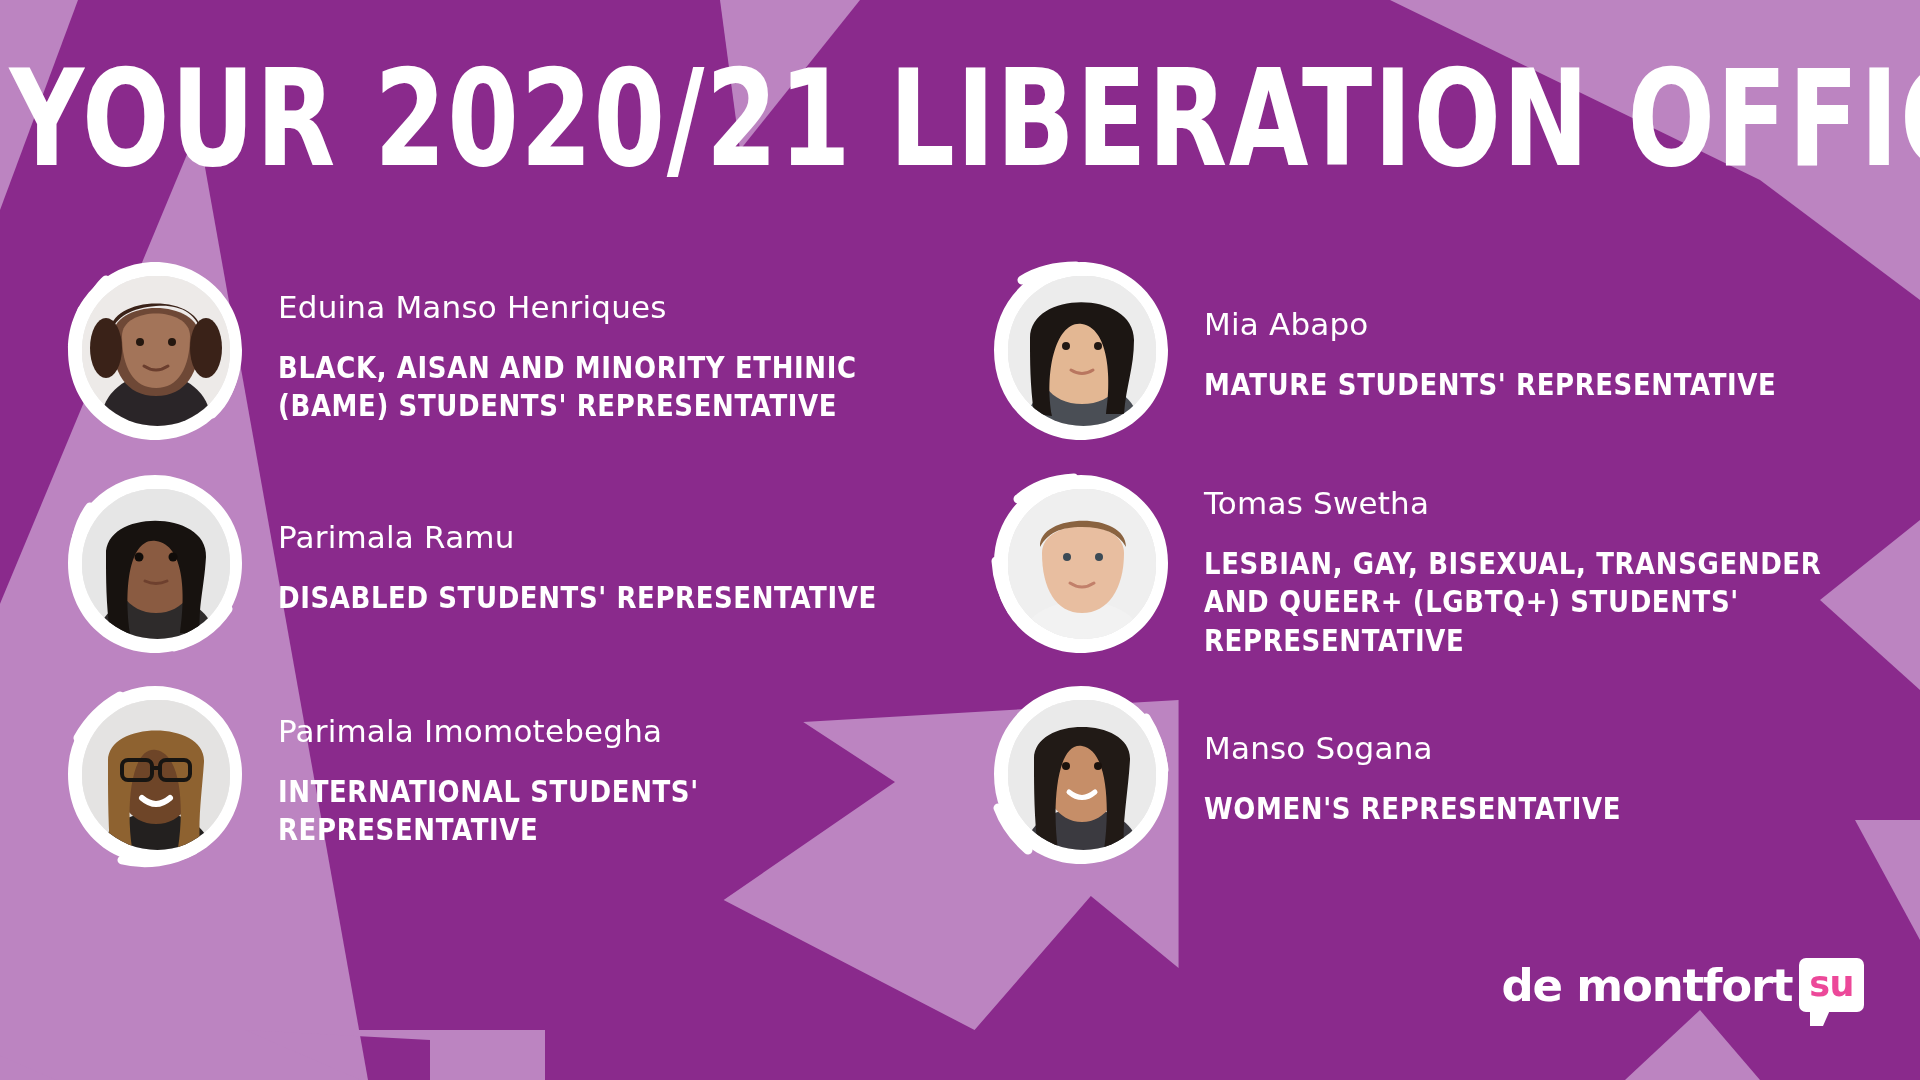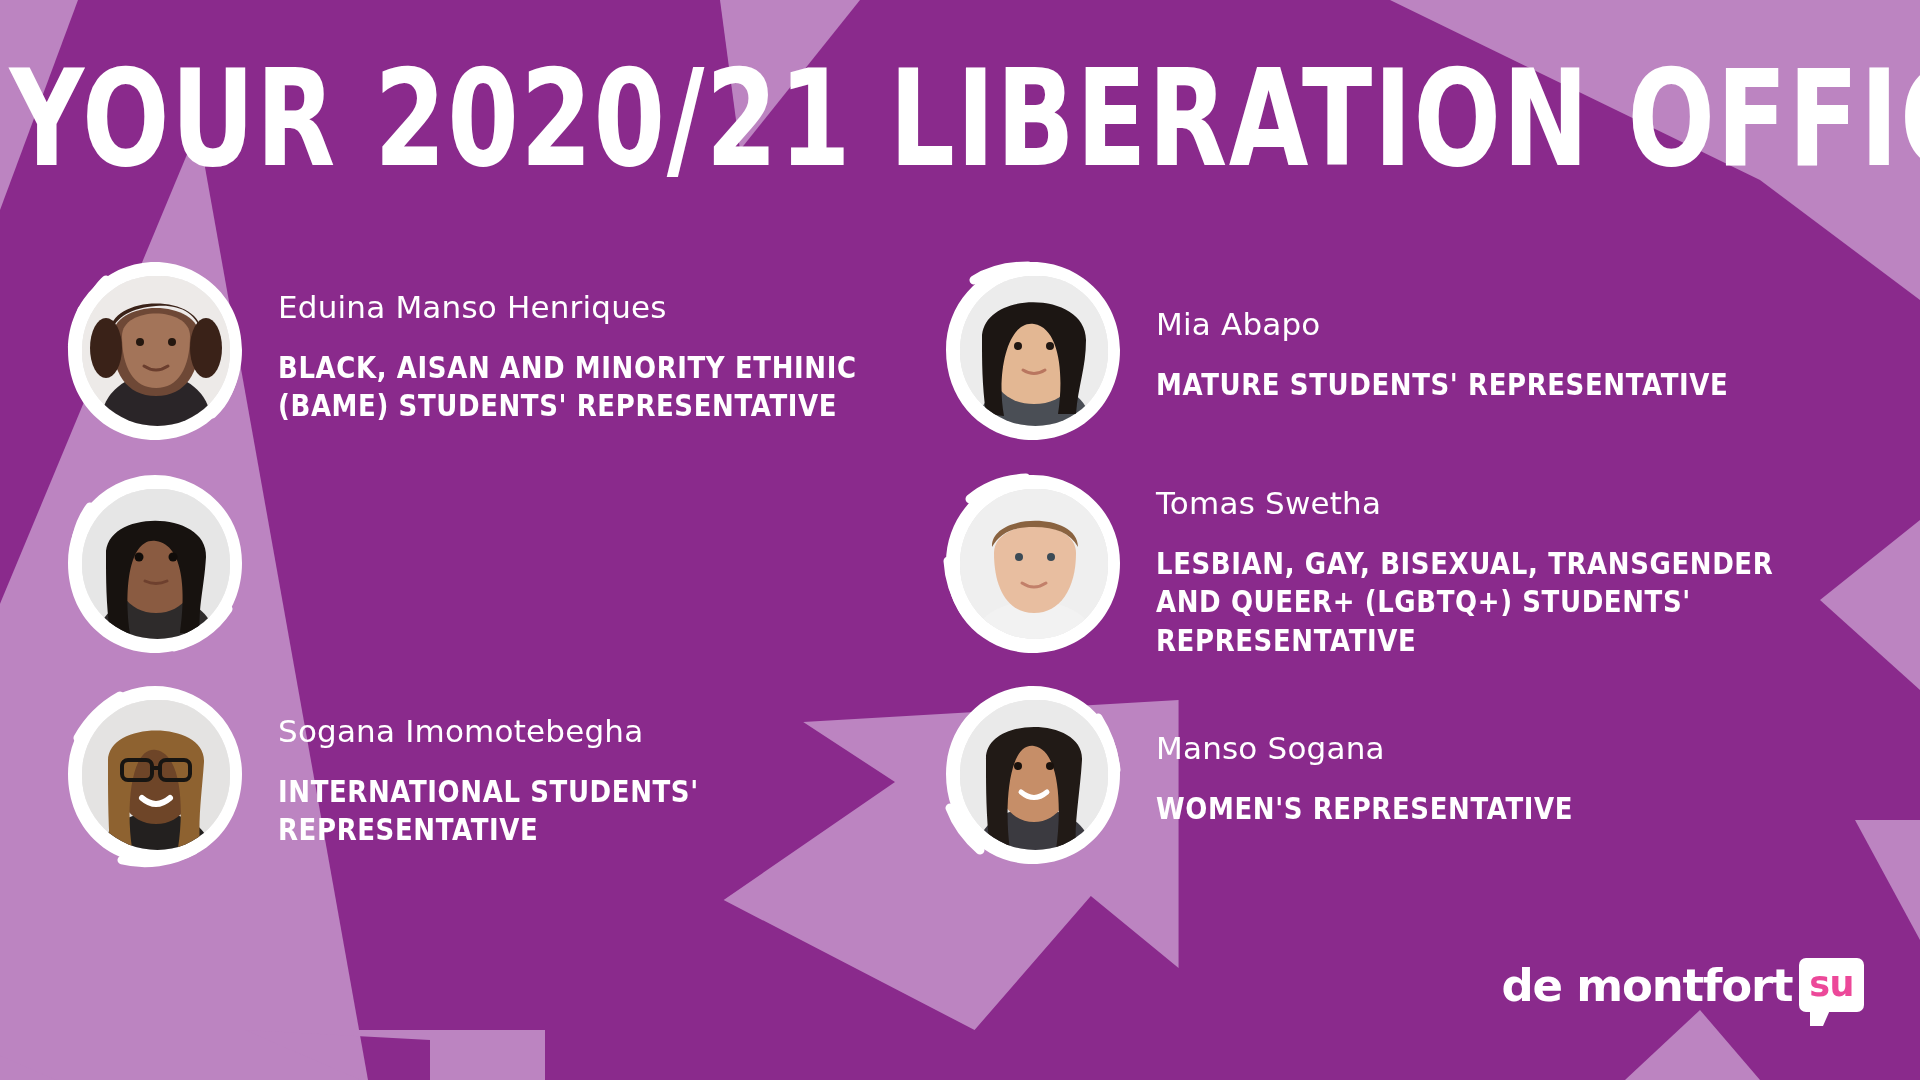--- a/index.html
+++ b/index.html
@@ -52,21 +52,21 @@
     width: 1920px;
     height: 640px;
   }
   .officer {
     position: absolute;
     display: flex;
     align-items: center;
     width: 930px;
   }
   .col-left  { left: 62px; }
-  .col-right { left: 940px; }
+  .col-right { left: 988px; }
   .row-1 { top: 0px; }
   .row-2 { top: 213px; }
   .row-3 { top: 424px; }
 
   
   .portrait-wrap {
     position: relative;
     width: 186px;
     height: 186px;
     flex: 0 0 186px;
@@ -259,20 +259,24 @@
             <rect width="148" height="150" fill="#E6E6E6"></rect>
             <ellipse cx="74" cy="148" rx="58" ry="42" fill="#2E2B2B"></ellipse>
             <path d="M30,64 C30,26 118,26 118,64 C118,100 102,124 74,124 C46,124 30,100 30,64 Z" fill="#8A5B41"></path>
             <path d="M24,66 C22,20 126,20 124,68 C122,100 116,118 118,144 L98,144 C104,104 102,56 74,52 C46,48 42,104 48,144 L28,144 C24,114 24,90 24,66 Z" fill="#17120F"></path>
             <circle cx="57" cy="68" r="4.5" fill="#100C09"></circle>
             <circle cx="91" cy="68" r="4.5" fill="#100C09"></circle>
             <path d="M63,92 Q74,97 85,92" stroke="#6E402E" stroke-width="3" fill="none" stroke-linecap="round"></path>
           </svg>
         </div>
       </div>
+      <div class="otext">
+        <p class="oname">Parimala Ramu</p>
+        <p class="orole">DISABLED STUDENTS' REPRESENTATIVE</p>
+      </div>
     </div>
 
     <div class="officer col-right row-2">
       <div class="portrait-wrap">
         <svg class="brush-ring" viewBox="0 0 186 186">
           <path d="M93,4 C138,4 180,40 180,92 C180,146 140,182 93,182 C46,182 6,146 6,92 C6,40 48,4 93,4 Z
                    M93,20 C56,20 22,48 22,92 C22,136 54,166 93,166 C132,166 164,136 164,92 C164,48 130,20 93,20 Z" fill="#FFFFFF"></path>
           <path d="M30,28 C46,14 66,8 86,7 M24,140 C14,124 9,108 8,90" stroke="#FFFFFF" stroke-width="9" fill="none" stroke-linecap="round"></path>
         </svg>
         <div class="photo-clip">
@@ -307,21 +311,21 @@
             <path d="M32,64 C32,28 116,28 116,64 C116,100 100,124 74,124 C48,124 32,100 32,64 Z" fill="#6E4528"></path>
             <path d="M26,62 C24,20 124,20 122,62 C120,92 116,116 118,148 L96,148 C102,110 100,54 74,50 C48,46 44,110 50,148 L28,148 C26,118 26,88 26,62 Z" fill="#8E6230"></path>
             <rect x="40" y="60" width="30" height="20" rx="6" fill="none" stroke="#171512" stroke-width="4"></rect>
             <rect x="78" y="60" width="30" height="20" rx="6" fill="none" stroke="#171512" stroke-width="4"></rect>
             <line x1="70" y1="68" x2="78" y2="68" stroke="#171512" stroke-width="4"></line>
             <path d="M60,98 Q74,110 88,98" stroke="#FFFFFF" stroke-width="6" fill="none" stroke-linecap="round"></path>
           </svg>
         </div>
       </div>
       <div class="otext">
-        <p class="oname">Sogana Imomotebegha</p>
+        <p class="oname">Parimala Imomotebegha</p>
         <p class="orole">INTERNATIONAL STUDENTS' REPRESENTATIVE</p>
       </div>
     </div>
 
     <div class="officer col-right row-3">
       <div class="portrait-wrap">
         <svg class="brush-ring" viewBox="0 0 186 186">
           <path d="M93,4 C138,4 180,40 180,92 C180,146 140,182 93,182 C46,182 6,146 6,92 C6,40 48,4 93,4 Z
                    M93,20 C56,20 22,48 22,92 C22,136 54,166 93,166 C132,166 164,136 164,92 C164,48 130,20 93,20 Z" fill="#FFFFFF"></path>
           <path d="M158,36 C168,52 174,70 176,88 M40,168 C26,156 16,142 10,126" stroke="#FFFFFF" stroke-width="9" fill="none" stroke-linecap="round"></path>

